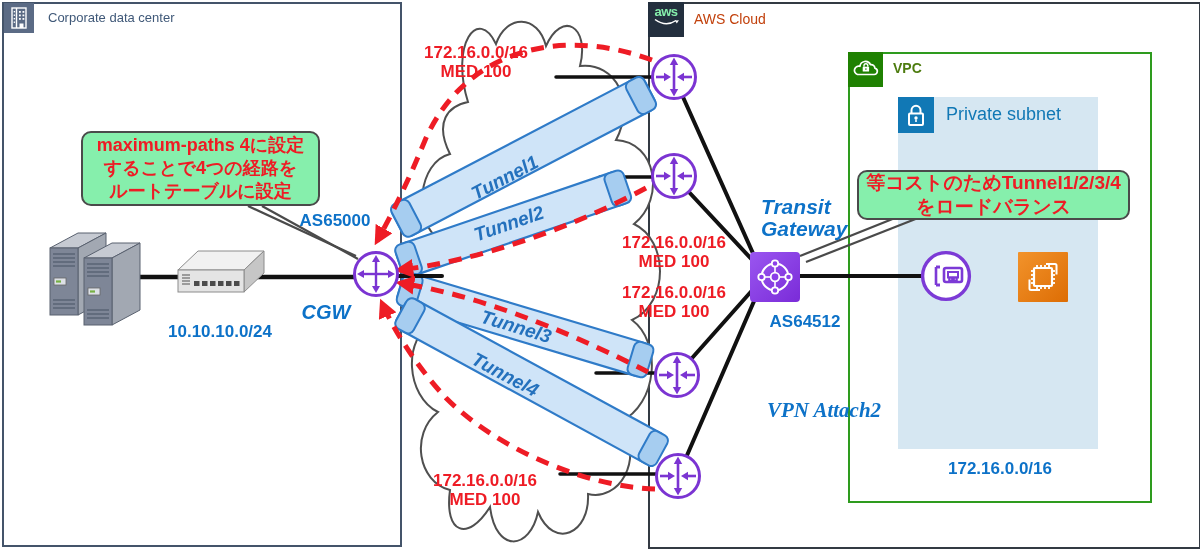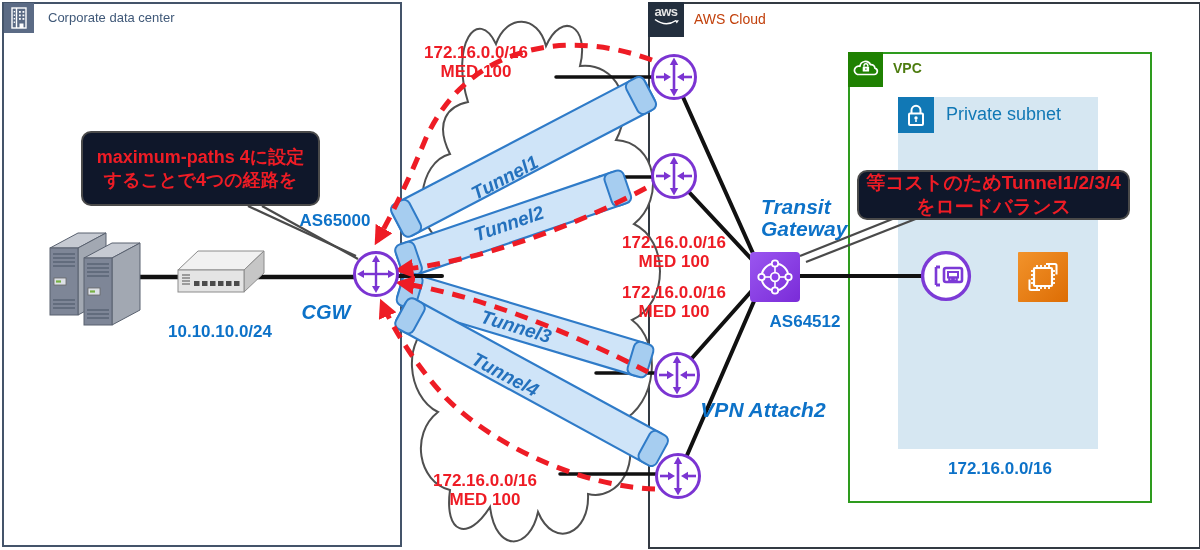--- a/index.html
+++ b/index.html
@@ -5,30 +5,30 @@
   html,body{margin:0;padding:0;background:#fff;}
   #canvas{position:relative;width:1200px;height:550px;overflow:hidden;
           font-family:"Liberation Sans","DejaVu Sans",sans-serif;background:#fff;}
   .box{position:absolute;background:transparent;}
   .ctr{transform:translate(-50%,-50%);white-space:nowrap;text-align:center;}
   .b-blue{color:#0d72c8;font-weight:700;font-size:17px;}
   .b-blue-i{color:#0d72c8;font-weight:700;font-style:italic;font-size:21px;}
   .red2l{color:#ee1c25;font-weight:700;font-size:17px;line-height:19px;}
   .tun-label{position:absolute;color:#2471bd;font-weight:700;font-style:italic;
              font-size:19px;white-space:nowrap;z-index:12;}
-  .callout{position:absolute;background:#0f172a;border:2.5px solid #4a4a4a;border-radius:10px;
+  .callout{position:absolute;background:#86efac;border:2.5px solid #4a4a4a;border-radius:10px;
            display:flex;flex-direction:column;justify-content:center;align-items:center;
            color:#ee1c25;font-weight:700;text-align:center;z-index:14;}
   .hdr-label{position:absolute;z-index:11;}
   .layer-svg{position:absolute;left:0;top:0;z-index:5;pointer-events:none;}
   .node{position:absolute;z-index:10;}
   .lbl{position:absolute;z-index:12;}
   .aws-logo{position:absolute;width:36px;height:35px;background:#232f3e;z-index:11;
             display:flex;flex-direction:column;align-items:center;}
-  .aws-logo span{color:#e5e5e5;font-weight:700;font-size:13px;line-height:14px;margin-top:3px;letter-spacing:-0.5px;}
+  .aws-logo span{color:#86efac;font-weight:700;font-size:13px;line-height:14px;margin-top:3px;letter-spacing:-0.5px;}
 </style>
 </head>
 <body>
 
 <div id="canvas">
 
   <div class="box" style="left:2px;top:2px;width:396px;height:541px;border:2px solid #44546a;"></div>
 
   <div class="box" style="left:648px;top:2px;width:549px;height:543px;border:2px solid #333a43;"></div>
 
@@ -371,21 +371,21 @@
           <line x1="34" y1="27" x2="37" y2="27"></line>
           <line x1="34" y1="31" x2="37" y2="31"></line>
       </g>
     </svg>
   </div>
 
   <div class="lbl b-blue ctr" style="left:220px;top:332px;">10.10.10.0/24</div>
   <div class="lbl b-blue ctr" style="left:335px;top:221px;">AS65000</div>
   <div class="lbl b-blue-i ctr" style="left:326px;top:312px;font-size:20px;font-style:italic;">CGW</div>
 
-  <div class="lbl b-blue-i ctr" style="left:763px;top:410px;">VPN Attach2</div>
+  <div class="lbl b-blue-i ctr" style="left:824px;top:410px;font-family:Liberation Serif, serif;">VPN Attach2</div>
   <div class="lbl" style="left:761px;top:196px;line-height:22px;">
     <div class="b-blue-i">Transit</div>
     <div class="b-blue-i">Gateway</div>
   </div>
   <div class="lbl b-blue ctr" style="left:805px;top:322px;">AS64512</div>
   <div class="lbl b-blue ctr" style="left:1000px;top:469px;">172.16.0.0/16</div>
 
   <div class="lbl red2l ctr" style="left:476px;top:62px;">
     <div>172.16.0.0/16</div>
     <div>MED 100</div>
@@ -404,19 +404,20 @@
   </div>
 
   <div class="tun-label" style="left:505px;top:178px;transform:translate(-50%,-50%) rotate(-28deg);">Tunnel1</div>
   <div class="tun-label" style="left:509px;top:224px;transform:translate(-50%,-50%) rotate(-19deg);">Tunnel2</div>
   <div class="tun-label" style="left:516px;top:327px;transform:translate(-50%,-50%) rotate(17deg);">Tunnel3</div>
   <div class="tun-label" style="left:505px;top:375px;transform:translate(-50%,-50%) rotate(28deg);">Tunnel4</div>
 
   <div class="callout" style="left:81px;top:131px;width:235px;height:71px;font-size:18px;line-height:23px;">
     <div>maximum-paths 4に設定</div>
     <div>することで4つの経路を</div>
+    <div>ルートテーブルに設定</div>
   </div>
   <div class="callout" style="left:857px;top:158px;width:269px;height:46px;font-size:19px;line-height:24px;margin-top:12px;">
     <div>等コストのためTunnel1/2/3/4</div>
     <div>をロードバランス</div>
   </div>
 
 </div>
 
 </body></html>

